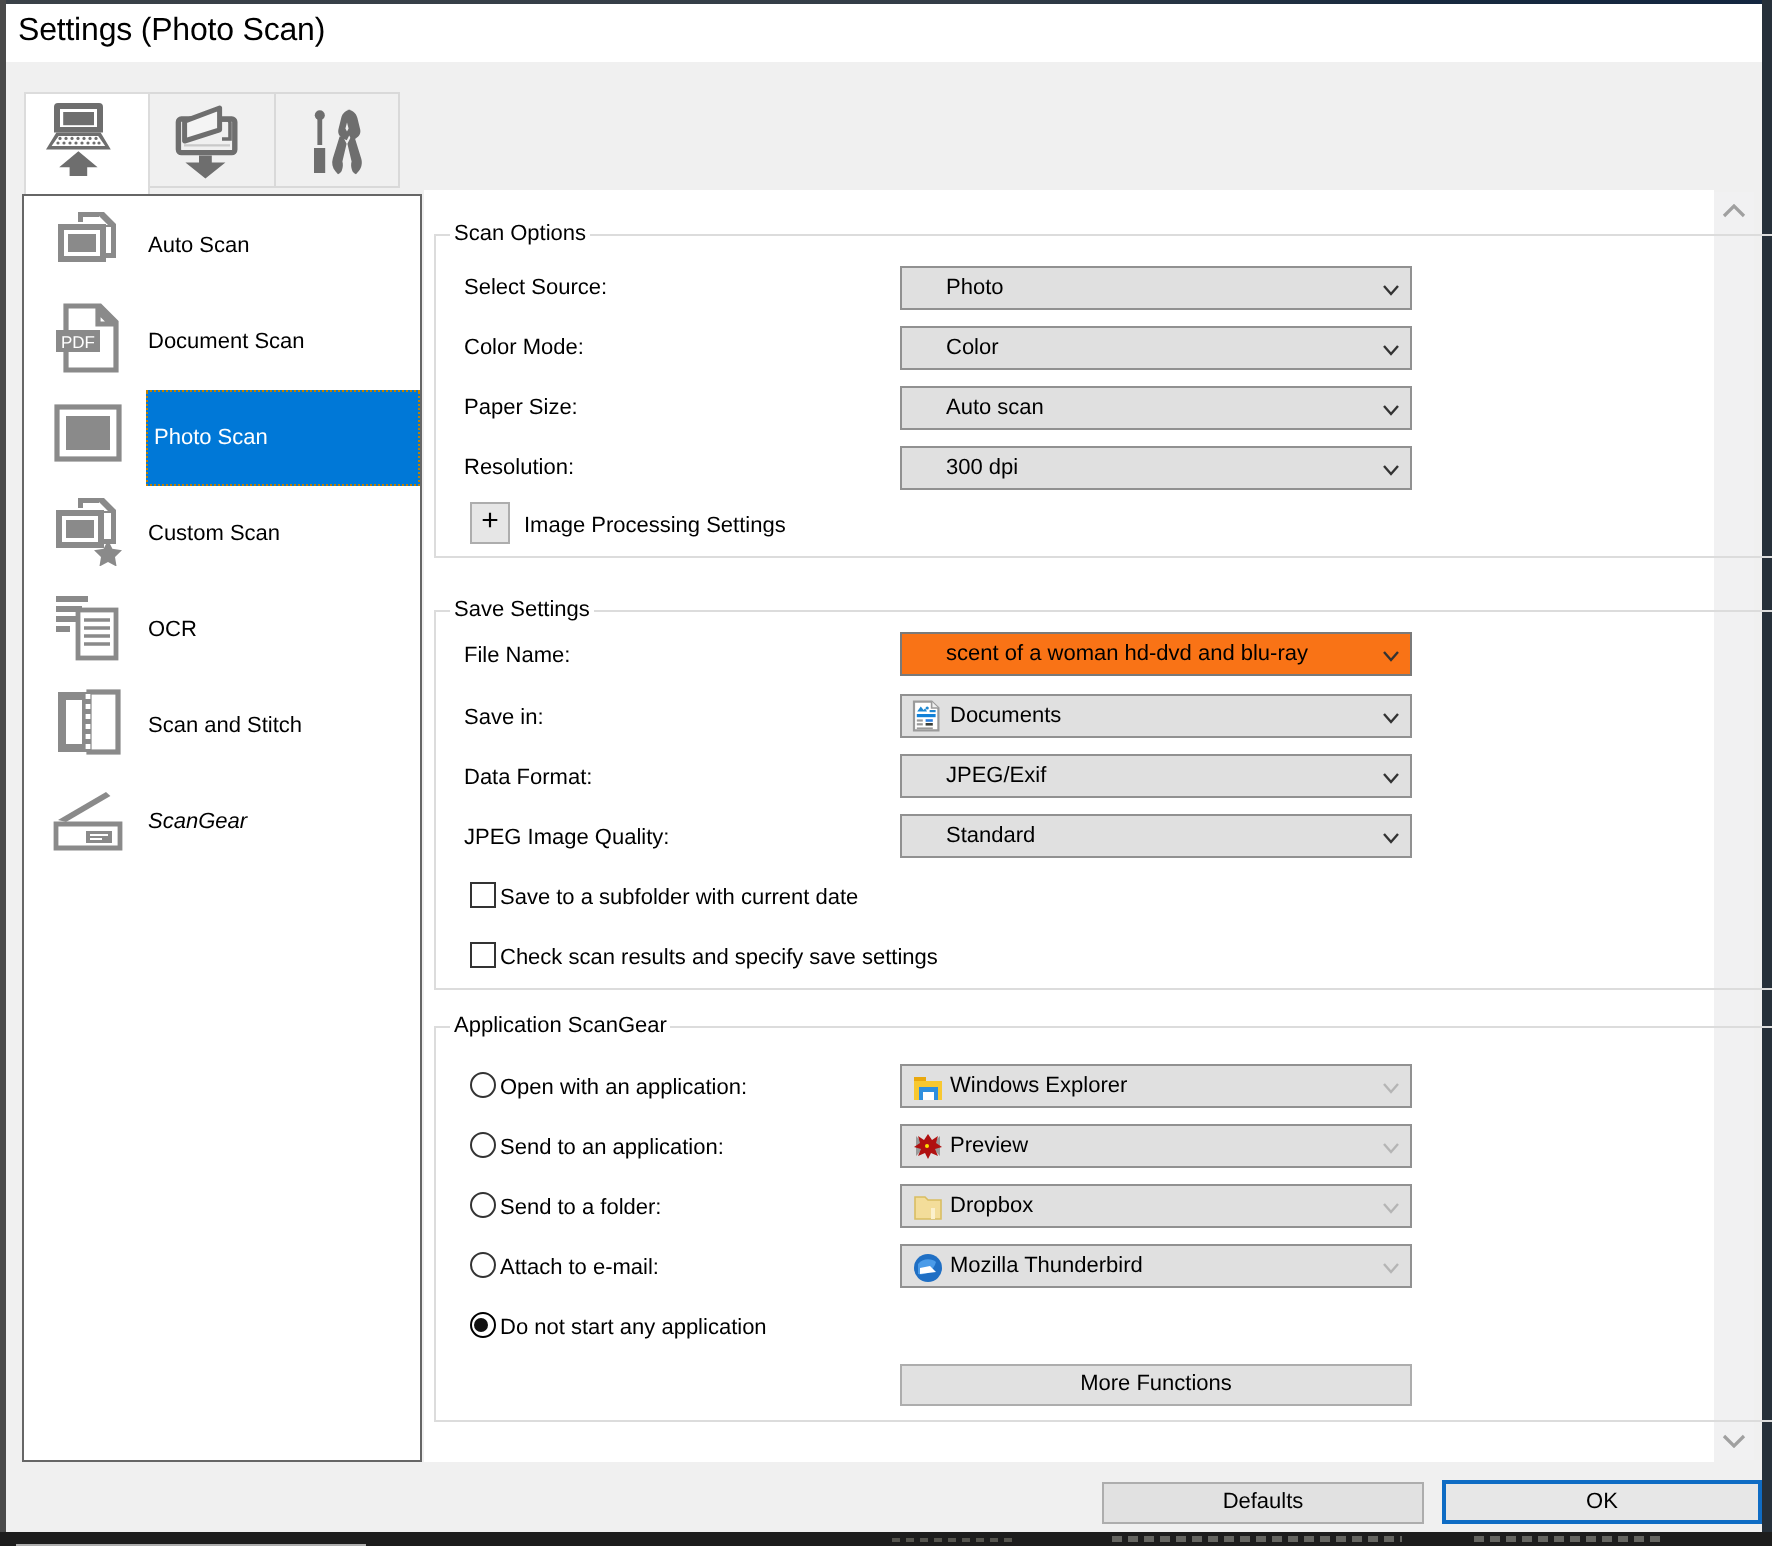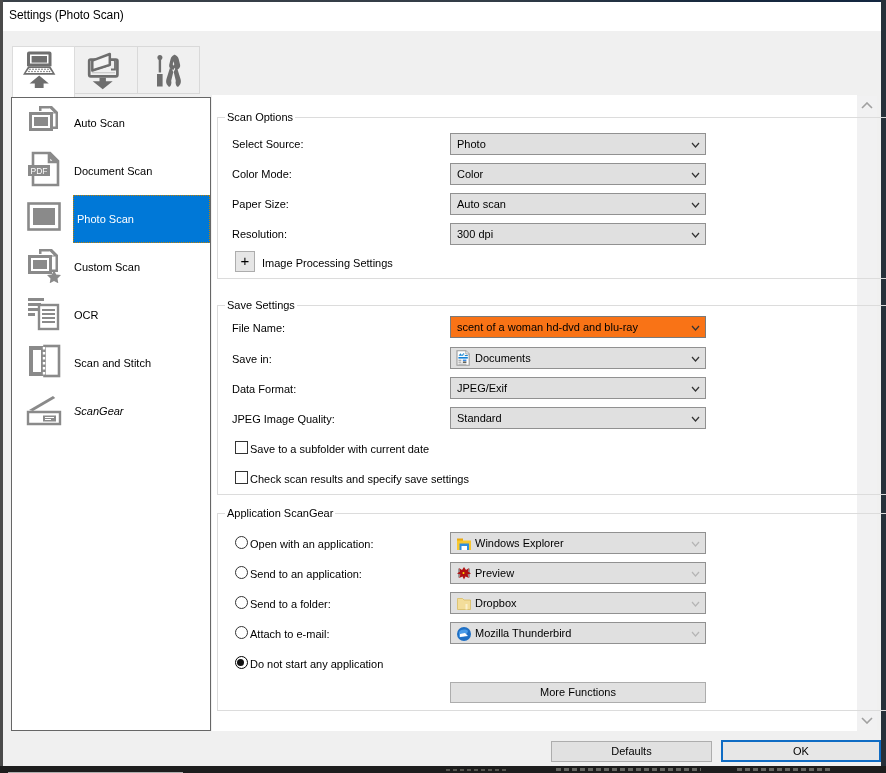--- a/index.html
+++ b/index.html
@@ -1,19 +1,19 @@
 <!DOCTYPE html>
 <html><head>
 <meta charset="utf-8">
 <style>
 * { margin:0; padding:0; box-sizing:border-box; font-family:"Liberation Sans",sans-serif; }
 html,body { width:886px; height:773px; }
 body { position:relative; background:#f0f0f0; overflow:hidden; font-size:11px; color:#000; }
 .abs { position:absolute; }
-.ddown { position:absolute; left:450px; width:256px; height:22px; background:#e0e0e0; border:1px solid #919191; line-height:20px; padding-left:6px; }
+.ddown { position:absolute; left:450px; width:256px; height:22px; background:#e0e0e0; border:1px solid #919191; line-height:20px; padding-left:22px; }
 .chev { position:absolute; right:5px; top:7px; width:9px; height:8px; }
 .gbox { position:absolute; left:217px; width:685px; border:1px solid #dcdcdc; }
 .glabel { position:absolute; left:7px; top:-7px; background:#fff; padding:0 2px; font-size:11px; line-height:13px; }
 .rowlabel { position:absolute; left:232px; font-size:11px; line-height:14px; }
 .btn { position:absolute; background:#e1e1e1; border:1px solid #adadad; text-align:center; font-size:11px; }
 .cb { position:absolute; left:235px; width:13px; height:13px; background:#fff; border:1px solid #333; }
 .radio { position:absolute; left:235px; width:13px; height:13px; background:#fff; border:1px solid #333; border-radius:50%; }
 .appicon { position:absolute; left:455px; top:3px; width:16px; height:16px; }
 .item-text { position:absolute; left:74px; font-size:11px; line-height:14px; }
 </style>
@@ -22,21 +22,21 @@
 
 <div class="abs" style="left:0;top:0;width:886px;height:2px;background:linear-gradient(90deg,#3a4148 0%,#333d47 55%,#17293e 80%,#132640 100%);"></div>
 <div class="abs" style="left:0;top:0;width:3px;height:773px;background:#4a4a4a;"></div>
 <div class="abs" style="left:881px;top:0;width:5px;height:773px;background:#26303a;"></div>
 <div class="abs" style="left:0;top:766px;width:886px;height:7px;background:#1d1d1d;"></div>
 <div class="abs" style="left:556px;top:768px;width:145px;height:3px;background:repeating-linear-gradient(90deg,#84847e 0 5px,#1d1d1d 5px 8px);opacity:0.7;"></div>
 <div class="abs" style="left:737px;top:768px;width:95px;height:3px;background:repeating-linear-gradient(90deg,#84847e 0 5px,#1d1d1d 5px 8px);opacity:0.7;"></div>
 <div class="abs" style="left:446px;top:769px;width:60px;height:2px;background:repeating-linear-gradient(90deg,#55544e 0 4px,#1d1d1d 4px 7px);"></div>
 
 <div class="abs" style="left:3px;top:2px;width:878px;height:29px;background:#fff;">
-  <div style="position:absolute;left:6px;top:0;line-height:27px;font-size:12px;letter-spacing:-0.1px;text-align:center;">Settings (Photo Scan)</div>
+  <div style="position:absolute;left:6px;top:0;line-height:27px;font-size:16px;letter-spacing:-0.1px;text-align:center;">Settings (Photo Scan)</div>
 </div>
 
 <div class="abs" style="left:74px;top:46px;width:126px;height:48px;background:#f0f0f0;border:1px solid #d9d9d9;"></div>
 <div class="abs" style="left:137px;top:46px;width:1px;height:48px;background:#d9d9d9;"></div>
 <div class="abs" style="left:12px;top:46px;width:63px;height:51px;background:#fff;border:1px solid #dcdcdc;border-bottom:none;"></div>
 
 <svg class="abs" style="left:22px;top:50px;" width="44" height="42" viewBox="0 0 44 42">
   <g fill="#6e6e6e">
     <path d="M7 1.5 h20.5 a2 2 0 0 1 2 2 V16.3 H5 V3.5 a2 2 0 0 1 2 -2 z M8 4.5 v9 h18.5 v-9 z" fill-rule="evenodd"></path>
     <rect x="9.6" y="6" width="15.4" height="6.6"></rect>

